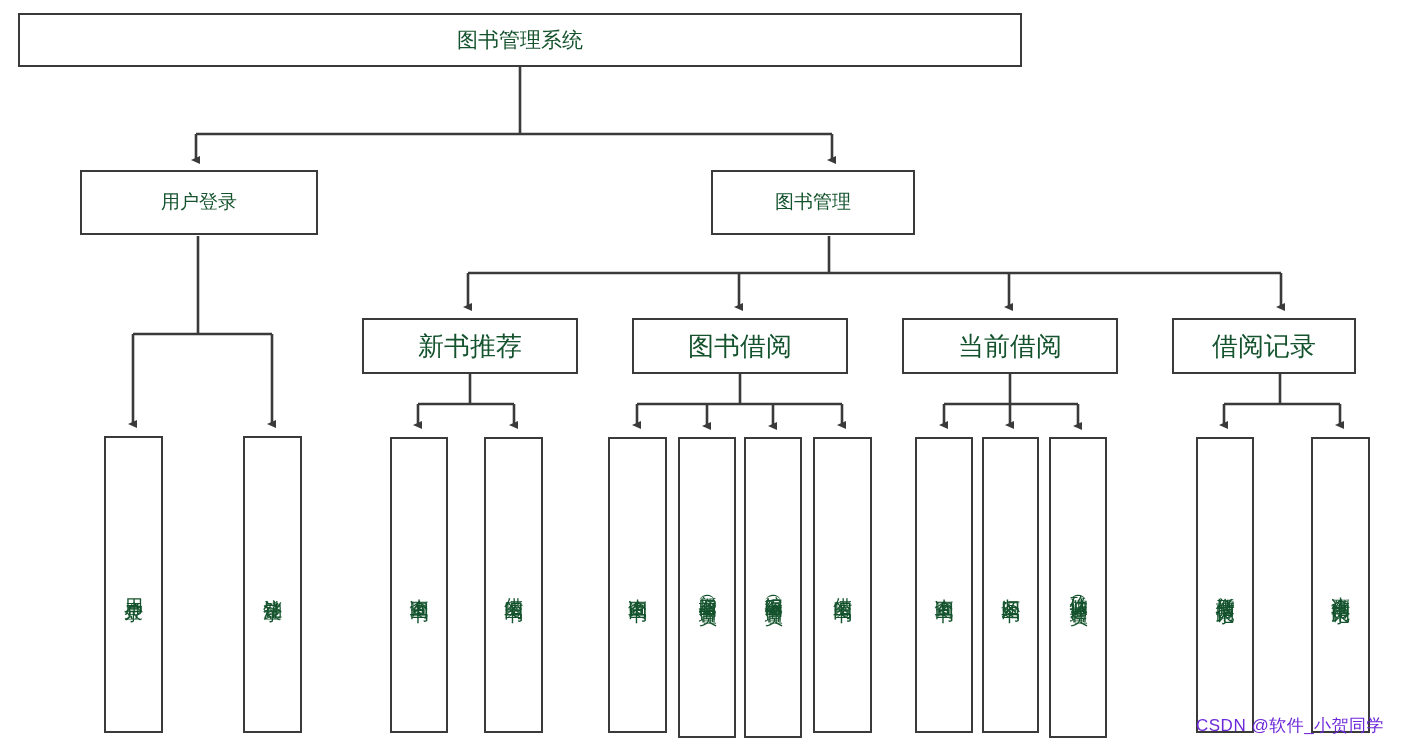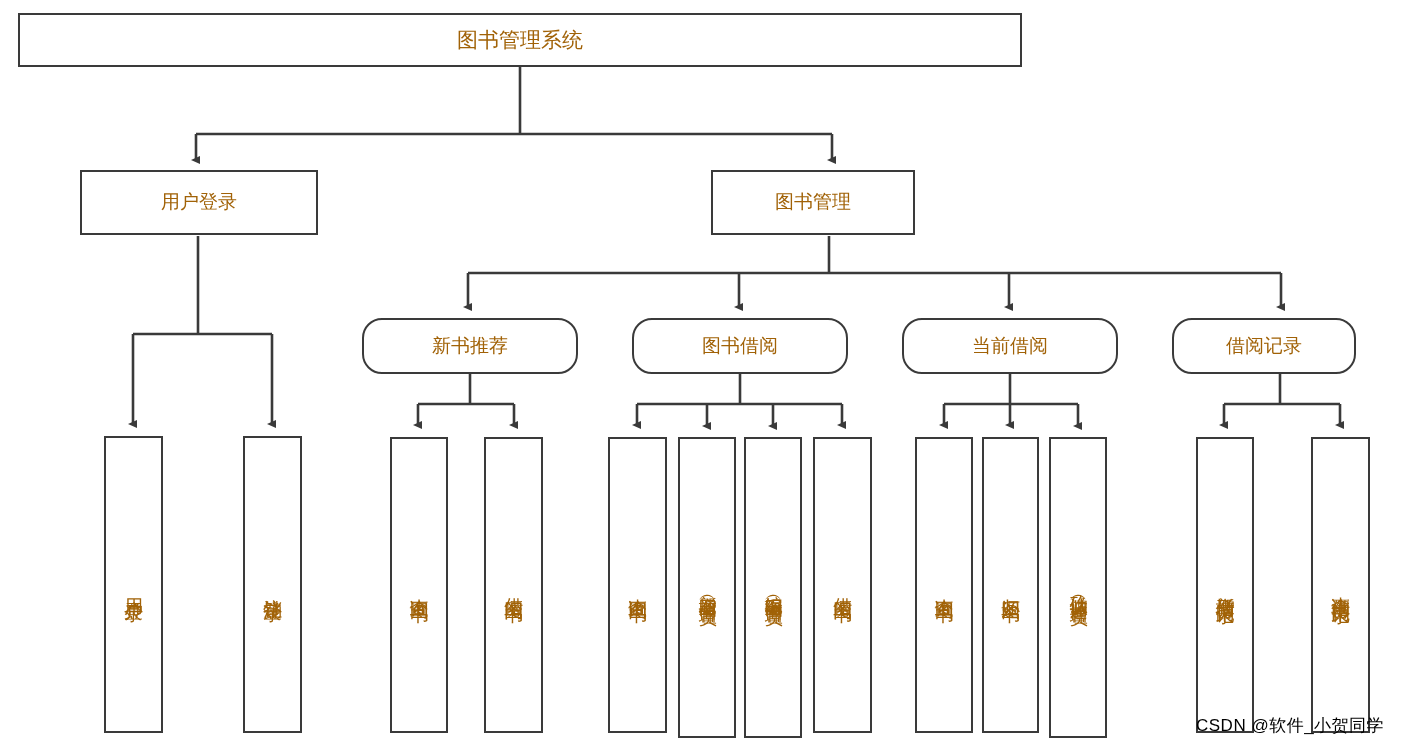--- a/index.html
+++ b/index.html
@@ -26,37 +26,36 @@
     pointer-events: none;
   }
   .node {
     position: absolute;
     box-sizing: border-box;
     border: 2px solid #3a3a3a;
     background: #ffffff;
     display: flex;
     align-items: center;
     justify-content: center;
-    color: #a16207;
+    color: #14532d;
     line-height: 1.18;
   }
   .node .label {
     display: block;
     text-align: center;
     white-space: pre-line;
   }
   .node.root {
     font-size: 21px;
   }
   .node.level1 {
     font-size: 19px;
   }
   .node.level2 {
-    font-size: 19px;
-    border-radius: 20px;
+    font-size: 26px;
   }
   .node.leaf {
     font-size: 19px;
     writing-mode: vertical-rl;
     text-orientation: upright;
     align-items: center;
     justify-content: center;
     padding-top: 14px;
     padding-bottom: 10px;
   }
@@ -67,21 +66,21 @@
     text-align: start;
   }
   .node.leaf.admin {
     font-size: 18px;
   }
   .watermark {
     position: absolute;
     left: 1196px;
     top: 714px;
     font-size: 17px;
-    color: #000000;
+    color: #6d28d9;
     white-space: nowrap;
     letter-spacing: 0.5px;
   }
 </style>
 </head>
 <body>
 
 <div id="canvas">
 
   <svg class="connectors" viewBox="0 0 1405 747" xmlns="http://www.w3.org/2000/svg">

